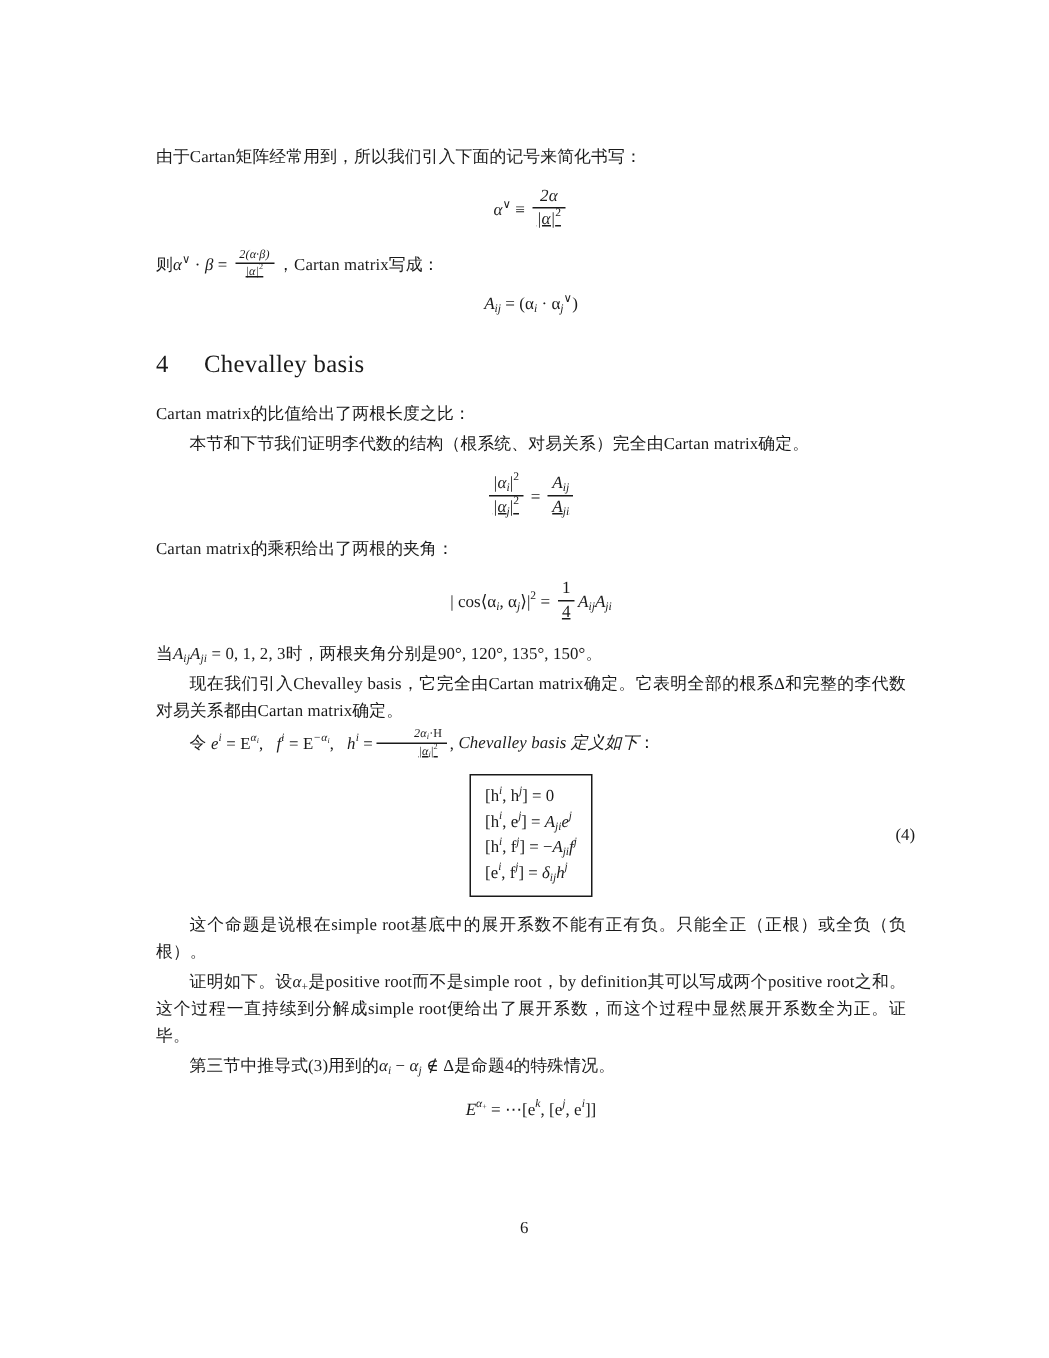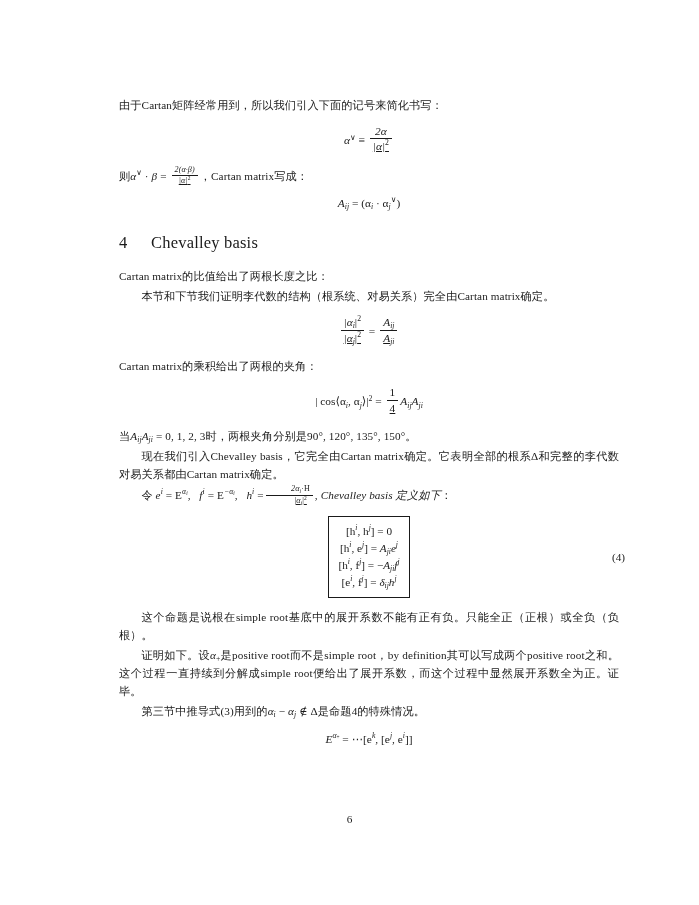--- a/index.html
+++ b/index.html
@@ -13,21 +13,21 @@
   }
   #page {
     position: relative;
     width: 699px;
     height: 905px;
     background: #ffffff;
     overflow: hidden;
   }
   .content {
     position: absolute;
-    left: 119px;
+    left: 104px;
     top: 96px;
     width: 500px;
   }
   
   .para {
     font-size: 11.2px;
     line-height: 1.62;
     text-align: justify;
     text-indent: 2em;
     margin: 0 0 2px 0;
@@ -92,21 +92,21 @@
   
   .boxwrap {
     text-align: center;
     margin: 10px 0 10px 0;
     position: relative;
   }
   .boxed {
     display: inline-block;
     border: 0.9px solid #1a1a1a;
     padding: 6px 9px 6px 9px;
-    text-align: center;
+    text-align: left;
     font-size: 11.2px;
     line-height: 1.52;
   }
   .boxed .row { white-space: nowrap; }
   
   .prop {
     font-size: 11.2px;
     margin: 13px 0 6px 0;
     line-height: 1.6;
   }

